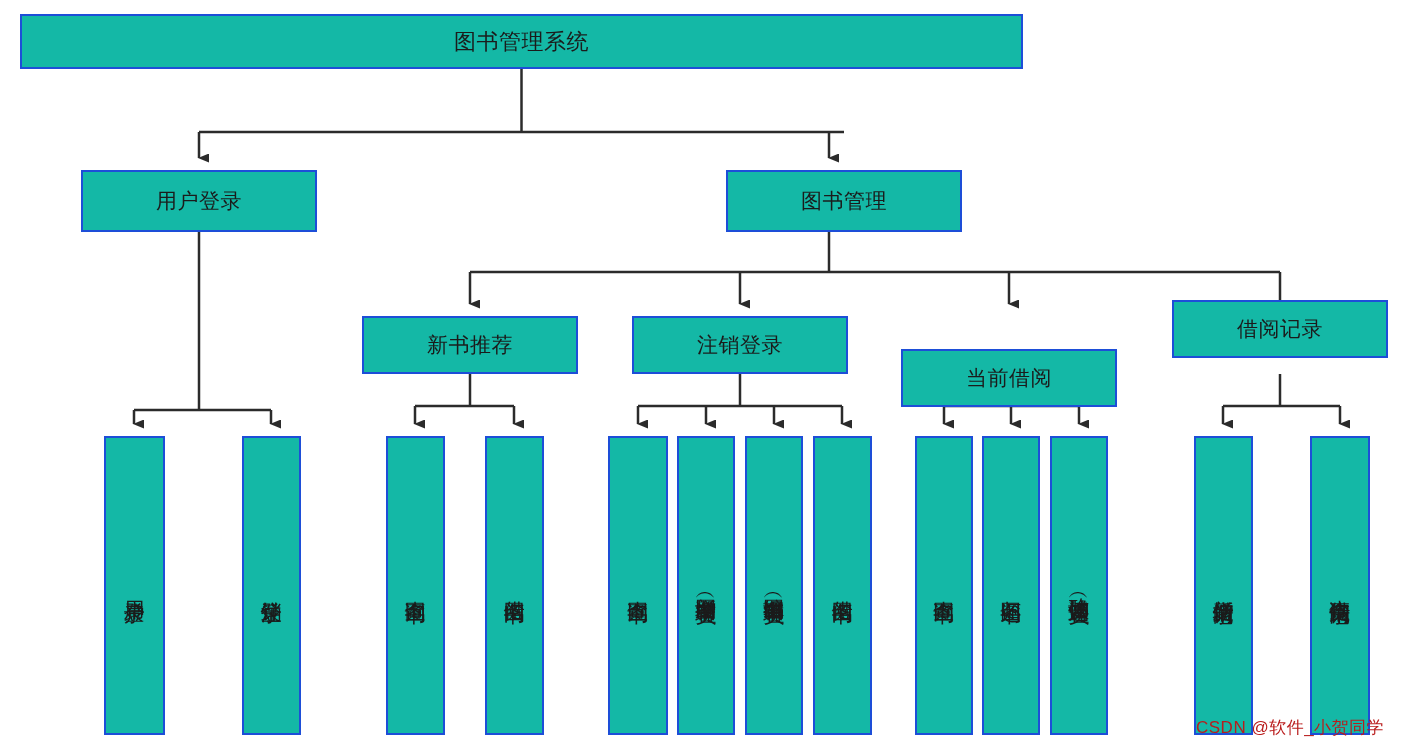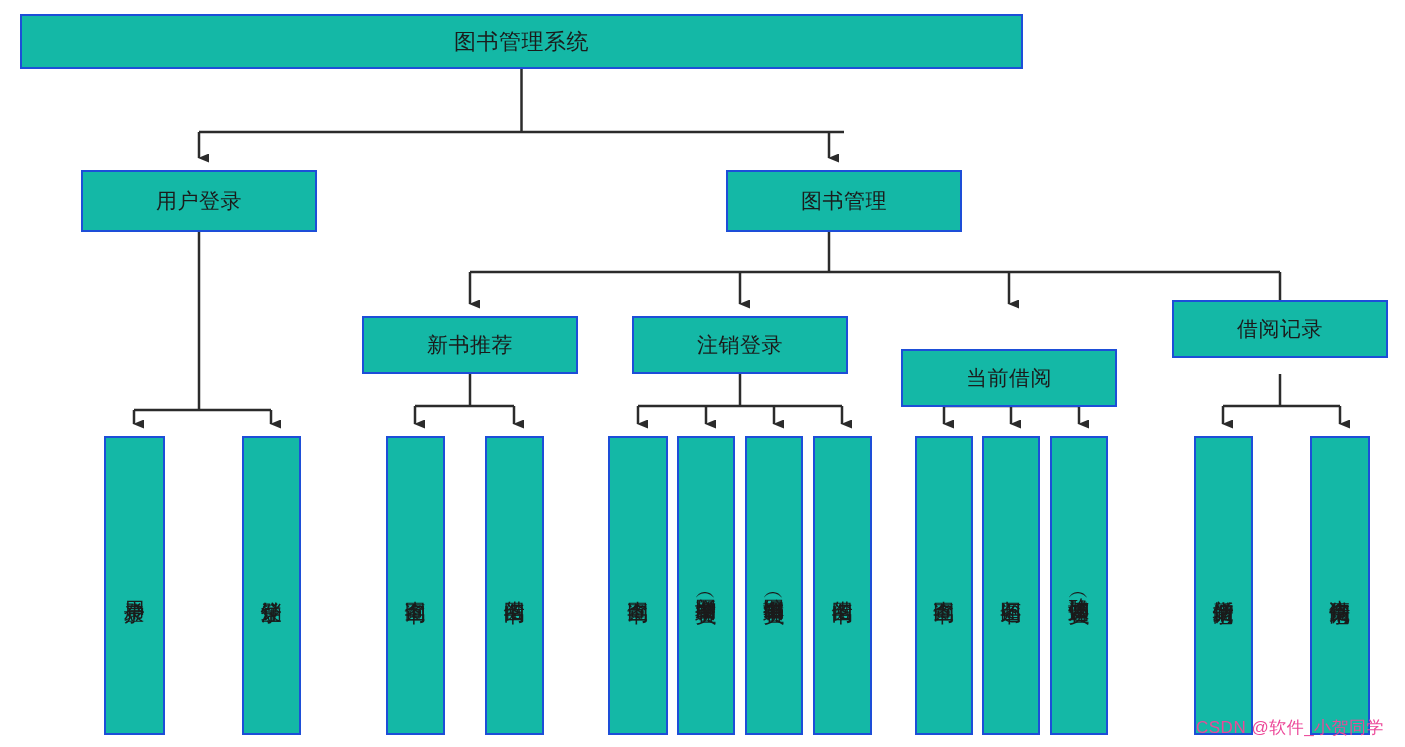--- a/index.html
+++ b/index.html
@@ -55,21 +55,21 @@
     letter-spacing: 1px;
     white-space: normal;
     max-height: 100%;
   }
   .node.root .label {
     font-size: 22px;
   }
   .watermark {
     position: absolute;
     font-size: 17px;
-    color: #ec4899;
+    color: #b91c1c;
     white-space: nowrap;
     letter-spacing: 0.5px;
   }
 </style>
 </head>
 <body>
 
 <div id="canvas">
 
   <svg class="connectors" viewBox="0 0 1405 747">

